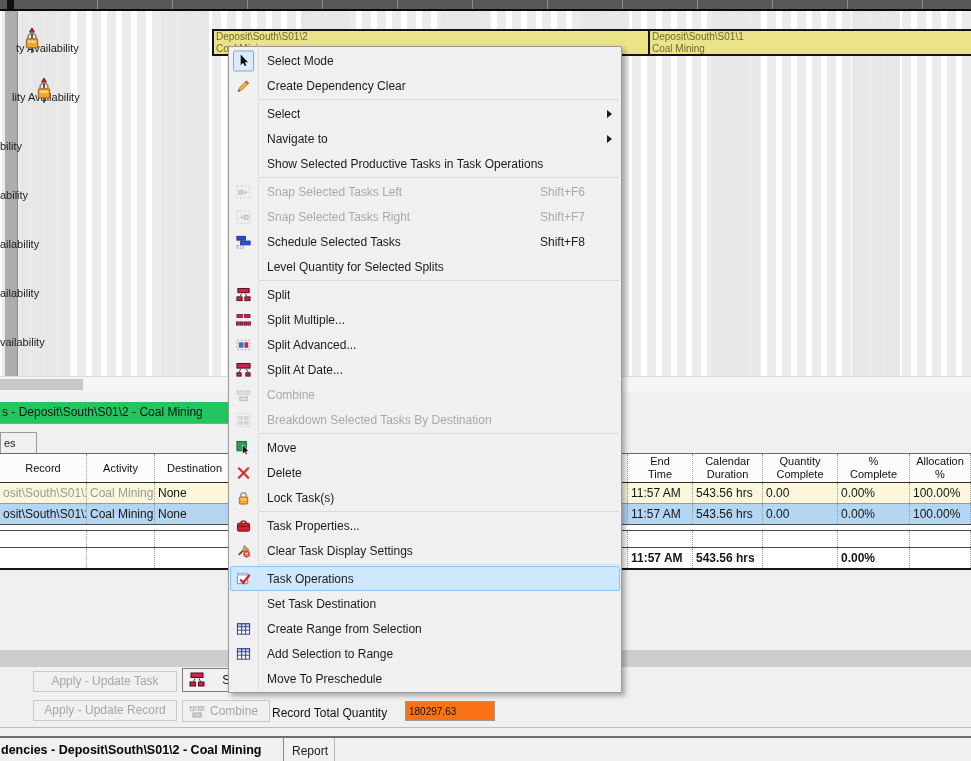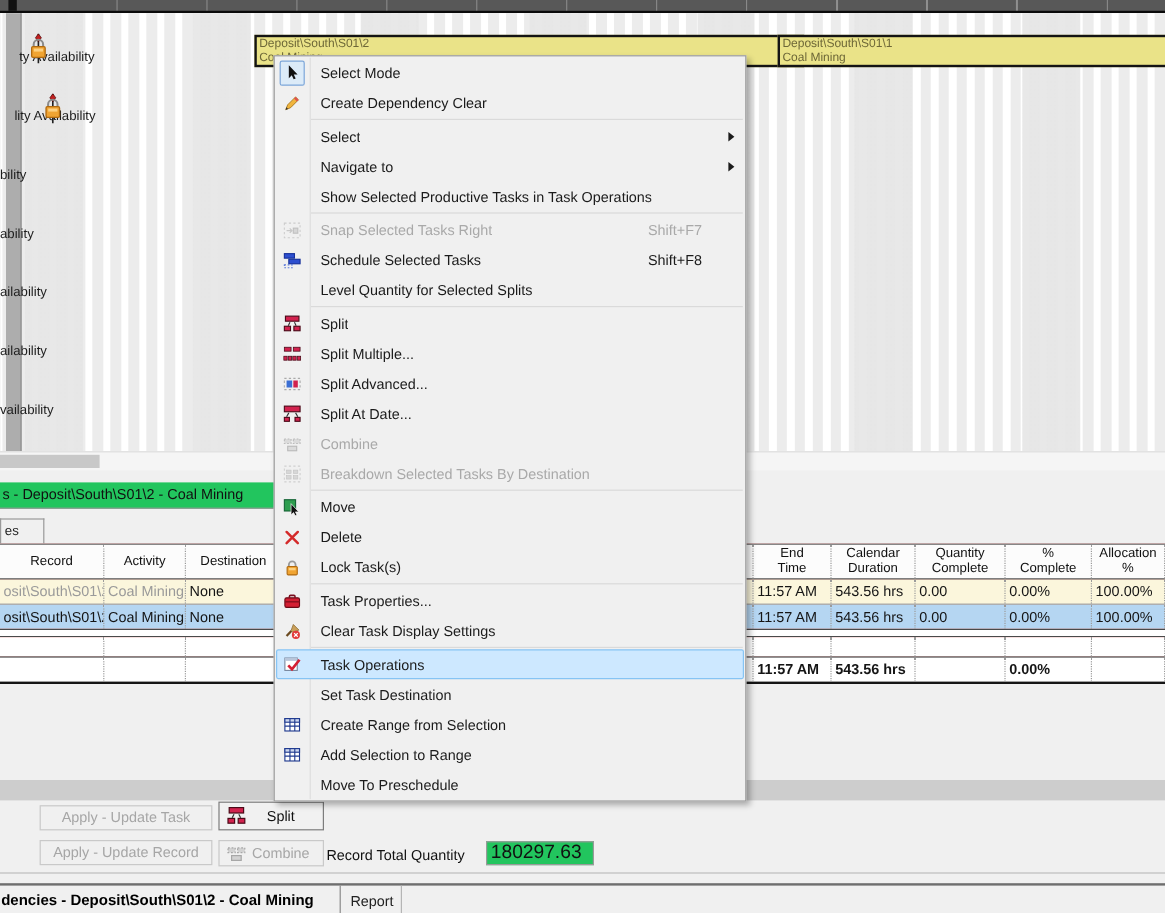--- a/index.html
+++ b/index.html
@@ -57,21 +57,21 @@
   #btn-split{left:156px;top:668px;width:88px;height:24px;border:1px solid #7d7d7d;background:#f1f1f1;
     display:flex;align-items:center;color:#111;}
   #btn-split .bic{width:16px;height:16px;margin-left:6px;}
   #btn-split .blab{flex:1;text-align:center;margin-right:6px;font-size:12px;}
   #btn-combine{left:156px;top:700px;width:88px;height:22px;border:1px solid #c9c9c9;background:#f0f0f0;
     display:flex;align-items:center;color:#a6a6a6;}
   #btn-combine .bic{width:16px;height:16px;margin-left:6px;opacity:.75;}
   #btn-combine .blab{flex:1;text-align:center;margin-right:6px;font-size:12px;}
   #qty-label{position:absolute;left:272px;top:706px;font-size:12px;color:#111;}
   #qty-input{position:absolute;left:405px;top:701px;width:82px;height:16px;border:1px solid #9a9a9a;
-    font-size:16px;padding:1px 3px;font-family:"Liberation Sans",sans-serif;color:#111;background:#22c55e;}
+    font-size:10px;padding:1px 3px;font-family:"Liberation Sans",sans-serif;color:#111;background:#f97316;}
   
   #tab-sep1{position:absolute;left:0;top:727px;width:100%;height:1px;background:#bdbdbd;}
   #tab-sep2{position:absolute;left:0;top:736px;width:100%;height:2px;background:#6e6e6e;}
   #tab-divider{position:absolute;left:283px;top:738px;width:1px;height:23px;background:#8a8a8a;}
   #tab-divider2{position:absolute;left:334px;top:738px;width:1px;height:23px;background:#b5b5b5;}
   #active-tab-label{position:absolute;left:1px;top:743px;font-size:12.5px;font-weight:bold;white-space:nowrap;
     max-width:280px;overflow:hidden;}
   #report-tab-label{position:absolute;left:292px;top:744px;font-size:12px;color:#222;}
   
   #menu{position:absolute;left:228px;top:46px;width:394px;border:1px solid #9b9b9b;background:#f0f0f0;
@@ -269,20 +269,31 @@
       <span class="arrow"></span>
     </div>
     <div class="mi">
       <span class="lab">Show Selected Productive Tasks in Task Operations</span>
     </div>
     <div class="msep"></div>
     <div class="mi disabled">
       <span class="ic">
         <svg viewBox="0 0 16 16">
           <rect x="1" y="1.5" width="14" height="13" fill="none" stroke="#b0b0b0" stroke-dasharray="2 2"></rect>
+          <rect x="3" y="6" width="4" height="4.5" fill="#c0c0c0" stroke="#9a9a9a"></rect>
+          <path d="M13 8.2 H8.5 M10.2 6.2 L8.2 8.2 L10.2 10.2" stroke="#a8a8a8" fill="none" stroke-width="1.2"></path>
+        </svg>
+      </span>
+      <span class="lab">Snap Selected Tasks Left</span>
+      <span class="sc">Shift+F6</span>
+    </div>
+    <div class="mi disabled">
+      <span class="ic">
+        <svg viewBox="0 0 16 16">
+          <rect x="1" y="1.5" width="14" height="13" fill="none" stroke="#b0b0b0" stroke-dasharray="2 2"></rect>
           <rect x="9" y="6" width="4" height="4.5" fill="#c0c0c0" stroke="#9a9a9a"></rect>
           <path d="M3 8.2 H7.5 M5.8 6.2 L7.8 8.2 L5.8 10.2" stroke="#a8a8a8" fill="none" stroke-width="1.2"></path>
         </svg>
       </span>
       <span class="lab">Snap Selected Tasks Right</span>
       <span class="sc">Shift+F7</span>
     </div>
     <div class="mi">
       <span class="ic">
         <svg viewBox="0 0 16 16">

